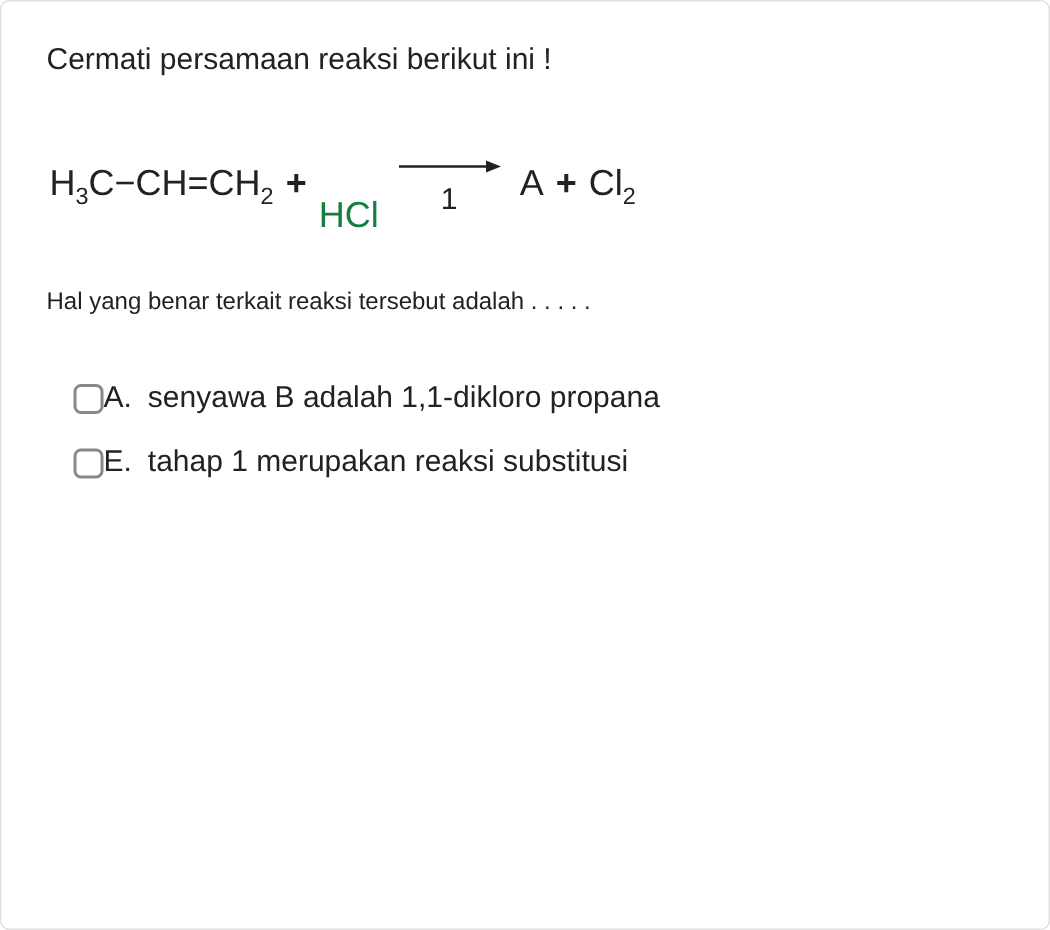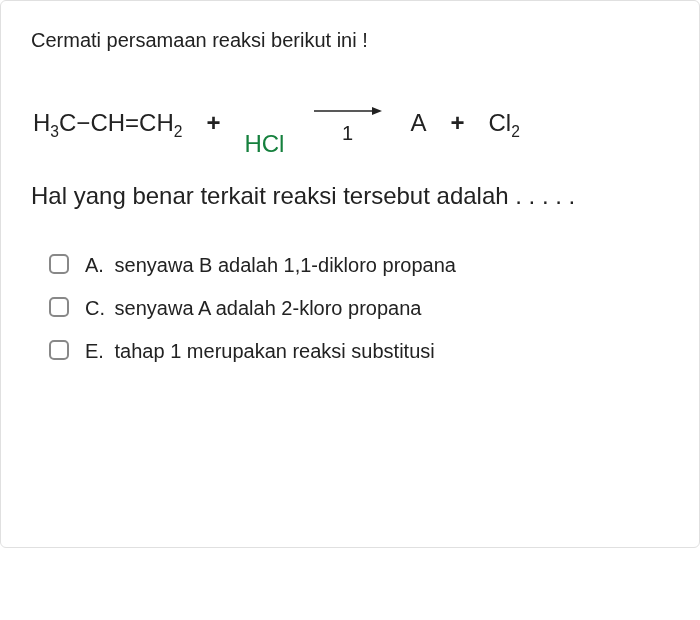--- a/index.html
+++ b/index.html
@@ -11,32 +11,32 @@
     font-family: Arial, Helvetica, sans-serif;
     background: #fff;
     color: #222;
   }
   .card {
     border: 1px solid #e0e0e0;
     border-radius: 6px;
     padding: 28px 30px 24px 30px;
     margin: 0;
     width: 700px;
-    height: 548px;
+    height: 620px;
   }
   .prompt {
     font-size: 20px;
     margin-bottom: 36px;
     color: #222;
   }
   .equation {
     font-size: 24px;
     display: flex;
     align-items: center;
-    gap: 24px;
+    gap: 8px;
     margin-bottom: 6px;
     padding-left: 2px;
   }
   .equation .mol {
     white-space: nowrap;
   }
   .equation .plus {
     font-weight: bold;
   }
   .equation .hcl {
@@ -58,34 +58,34 @@
   .arrow-wrap .lbl {
     font-size: 20px;
     margin-top: 4px;
     line-height: 1;
   }
   .arrow {
     width: 70px;
     height: 16px;
   }
   .subtext {
-    font-size: 24px;
-    margin-top: 20px;
+    font-size: 16px;
+    margin-top: 32px;
     line-height: 1.5;
   }
   .subtext .italic {
     font-style: italic;
   }
   .options {
     margin-top: 30px;
   }
   .option {
     display: flex;
-    align-items: flex-start;
-    gap: 16px;
+    align-items: center;
+    gap: 0;
     padding: 10px 0 10px 18px;
     font-size: 20px;
   }
   .checkbox {
     width: 20px;
     height: 20px;
     border: 2px solid #888;
     border-radius: 5px;
     flex-shrink: 0;
     background: #fff;
@@ -126,26 +126,19 @@
     <div class="option">
       <span class="checkbox"></span>
       <span>
         <span class="opt-letter">A.</span>
         <span>senyawa B adalah 1,1-dikloro propana</span>
       </span>
     </div>
     <div class="option">
       <span class="checkbox"></span>
       <span>
-        <span class="opt-letter">C.</span>
-        <span>senyawa A adalah 2-kloro propana</span>
-      </span>
-    </div>
-    <div class="option">
-      <span class="checkbox"></span>
-      <span>
         <span class="opt-letter">E.</span>
         <span>tahap 1 merupakan reaksi substitusi</span>
       </span>
     </div>
   </div>
 
 </div>
 
 </body></html>

